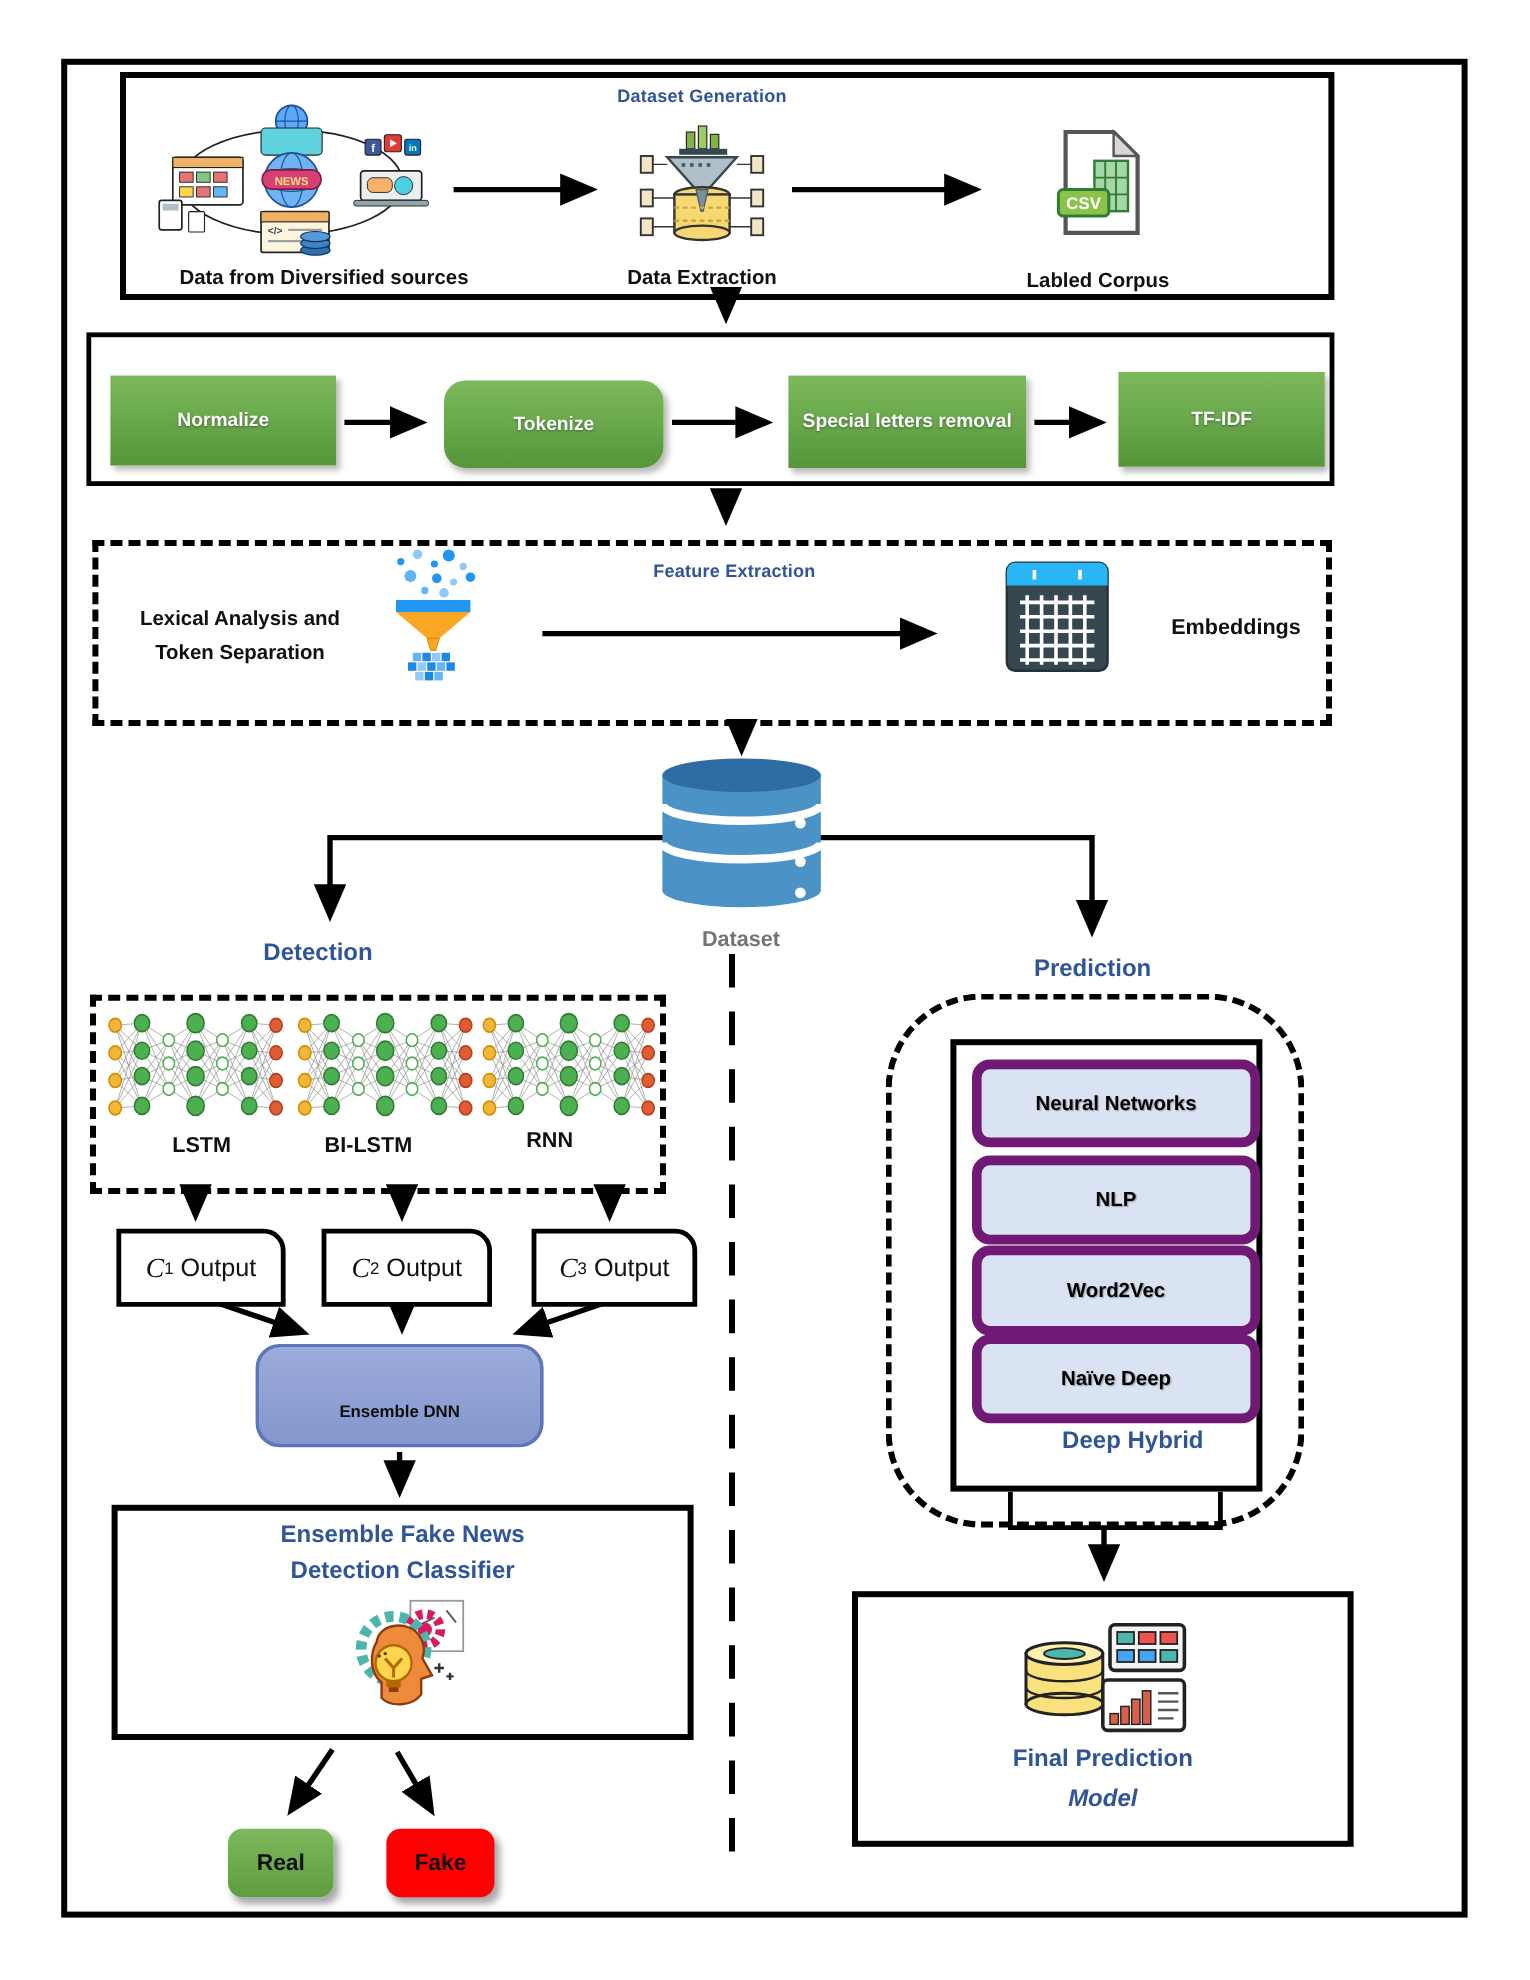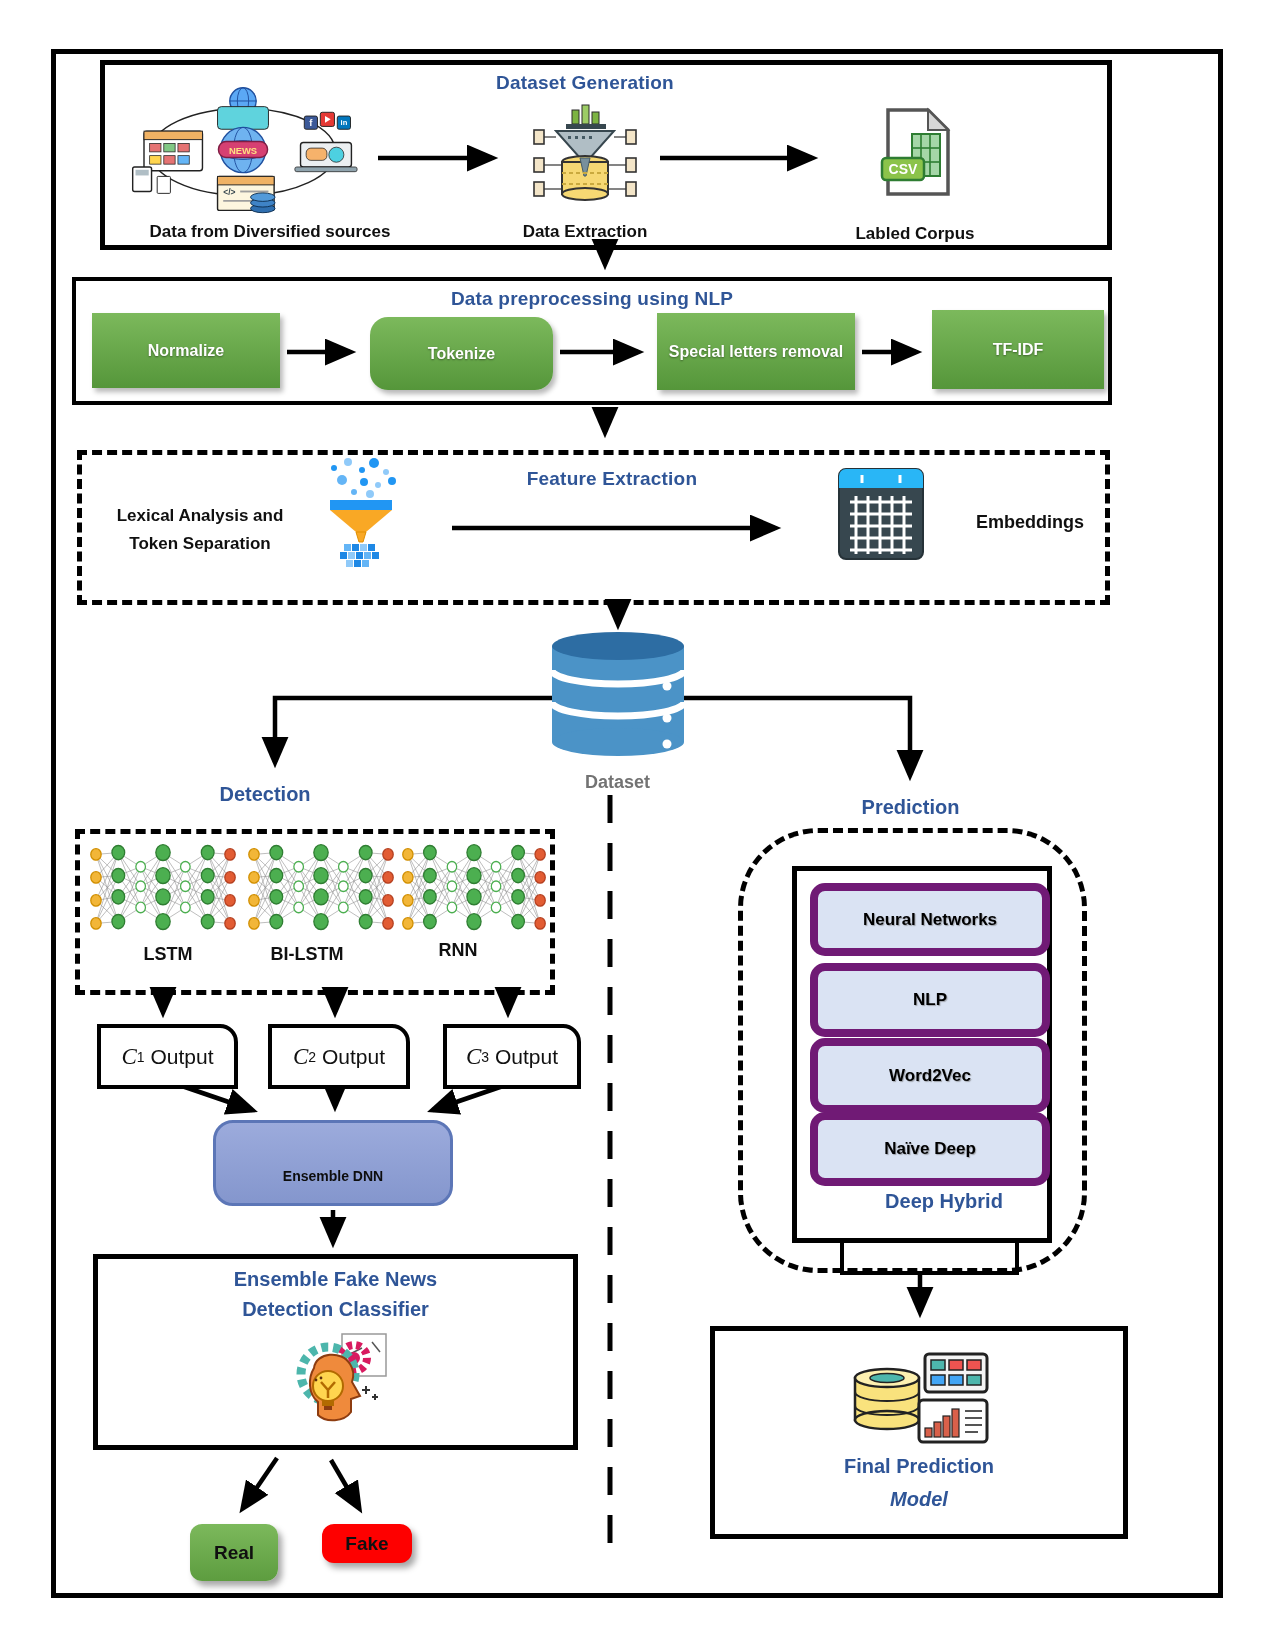--- a/index.html
+++ b/index.html
@@ -3,21 +3,21 @@
 <meta charset="utf-8">
 <style>
   html,body{margin:0;padding:0;background:#fff;}
   .canvas{position:relative;width:1275px;height:1650px;background:#ffffff;
           font-family:"Liberation Sans",sans-serif;overflow:hidden;}
   .abs{position:absolute;}
   .frame{border:5px solid #000;}
   .solid4{border:4px solid #000;}
   .solid5{border:5px solid #000;}
   .dash5{border:5px dashed #000;}
-  .sec-title{color:#2F5597;font-weight:700;font-size:19px;text-align:center;letter-spacing:.2px;}
+  .sec-title{color:#2F5597;font-weight:700;font-size:15px;text-align:center;letter-spacing:.2px;}
   .blue-label{color:#2F5597;font-weight:700;font-size:20px;text-align:center;}
   .black-label{color:#101010;font-weight:700;font-size:17px;text-align:center;}
   .green-step{background:linear-gradient(#7cb95c,#55963a);color:#fff;font-weight:700;font-size:16px;
       display:flex;align-items:center;justify-content:center;text-align:center;line-height:1.45;
       box-shadow:3px 4px 5px rgba(0,0,0,.28);text-shadow:0 1px 2px rgba(0,0,0,.4);padding:0 10px;box-sizing:border-box;}
   .c-box{border:4px solid #000;border-radius:0 18px 0 0;background:#fff;display:flex;align-items:center;
       justify-content:center;font-size:21px;color:#111;}
   .c-box .sym{font-family:"Liberation Serif",serif;font-style:italic;font-size:23px;}
   .c-box sub{font-size:14px;}
   .dnn{background:linear-gradient(#9cabdc,#8496cd);border:3px solid #5c76b7;border-radius:20px;
@@ -159,21 +159,20 @@
     <line x1="50" y1="28" x2="50" y2="70" stroke="#2e7d32" stroke-width="1.6"></line>
     <rect x="2" y="52" width="42" height="22" rx="4" fill="#8bc34a" stroke="#2e7d32" stroke-width="2.5"></rect>
     <text x="23" y="68" font-size="14" font-weight="bold" fill="#fff" text-anchor="middle">CSV</text>
   </svg>
 
   <div class="abs black-label" style="left:120px;top:222px;width:300px;">Data from Diversified sources</div>
   <div class="abs black-label" style="left:485px;top:222px;width:200px;">Data Extraction</div>
   <div class="abs black-label" style="left:815px;top:224px;width:200px;">Labled Corpus</div>
 
   <div class="abs solid4" style="left:72px;top:277px;width:1032px;height:120px;"></div>
-  <div class="abs sec-title" style="left:392px;top:288px;width:400px;">Data preprocessing using NLP</div>
   <div class="abs green-step" style="left:92px;top:313px;width:188px;height:75px;">Normalize</div>
   <div class="abs green-step" style="left:370px;top:317px;width:183px;height:73px;border-radius:18px;">Tokenize</div>
   <div class="abs green-step" style="left:657px;top:313px;width:198px;height:77px;">Special letters removal</div>
   <div class="abs green-step" style="left:932px;top:310px;width:172px;height:79px;">TF-IDF</div>
 
   <div class="abs dash5" style="left:77px;top:450px;width:1023px;height:145px;"></div>
   <div class="abs sec-title" style="left:412px;top:468px;width:400px;text-align:center;">Feature Extraction</div>
   <div class="abs black-label" style="left:95px;top:502px;width:210px;line-height:28px;">
     <span>Lexical Analysis and</span><br>
     <span>Token Separation</span>
@@ -604,21 +603,21 @@
     <path d="M50,70 L50,62 M50,62 L43,54 M50,62 L57,54" stroke="#b26a00" stroke-width="2.5" fill="none"></path>
     <rect x="44" y="73" width="12" height="5" fill="#b26a00"></rect>
     <rect x="46" y="78" width="8" height="4" fill="#8d3c10"></rect>
     <path d="M88,58 l0,8 m-4,-4 l8,0" stroke="#333" stroke-width="2"></path>
     <path d="M97,66 l0,6 m-3,-3 l6,0" stroke="#333" stroke-width="2"></path>
     <circle cx="38" cy="52" r="1.4" fill="#5d2f0e"></circle>
       <circle cx="43" cy="50" r="1.4" fill="#5d2f0e"></circle>
   </svg>
 
   <div class="abs pill" style="left:190px;top:1524px;width:88px;height:57px;background:linear-gradient(#7cb95c,#5d9c3f);">Real</div>
-  <div class="abs pill" style="left:322px;top:1524px;width:90px;height:39px;background:#fe0000;">Fake</div>
+  <div class="abs pill" style="left:322px;top:1524px;width:90px;height:57px;background:#fe0000;">Fake</div>
 
   <div class="abs blue-label" style="left:833px;top:796px;width:155px;">Prediction</div>
 
   <div class="abs dash5" style="left:738px;top:828px;width:339px;height:435px;border-radius:80px;"></div>
   <div class="abs solid5" style="left:792px;top:866px;width:250px;height:367px;background:#fff;"></div>
 
   <div class="abs blue-btn" style="left:810px;top:883px;width:224px;height:57px;">Neural Networks</div>
   <div class="abs blue-btn" style="left:810px;top:963px;width:224px;height:58px;">NLP</div>
   <div class="abs blue-btn" style="left:810px;top:1038px;width:224px;height:59px;">Word2Vec</div>
   <div class="abs blue-btn" style="left:810px;top:1112px;width:224px;height:58px;">Naïve Deep</div>

